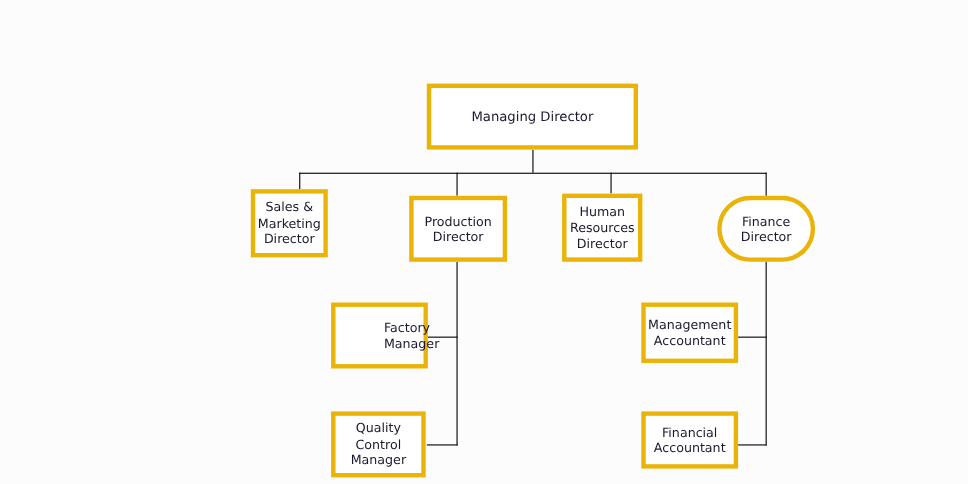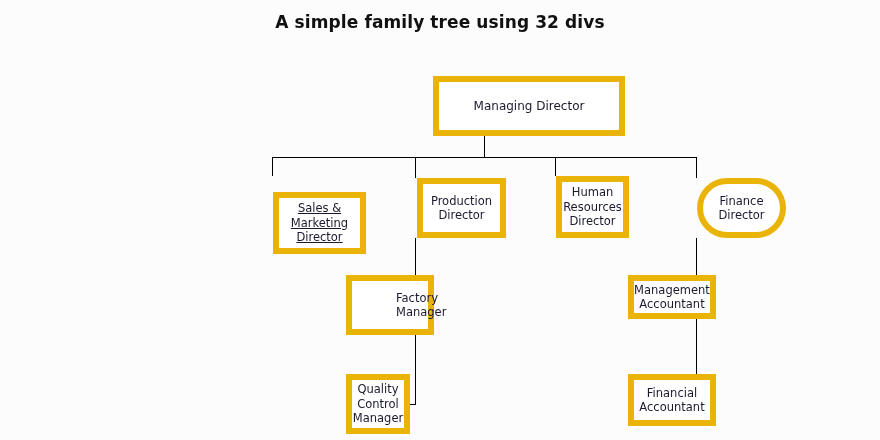--- a/index.html
+++ b/index.html
@@ -25,32 +25,31 @@
     width: 880px;
     text-align: center;
     font-size: 17px;
     font-weight: bold;
     color: #111111;
     letter-spacing: 0.1px;
   }
   .node {
     position: absolute;
     box-sizing: border-box;
-    border: 6px solid #eab308;
+    border: 4px solid #eab308;
     background: #ffffff;
     display: flex;
     align-items: center;
     justify-content: center;
     text-align: center;
     font-size: 11.5px;
     line-height: 14.5px;
     color: #1a1a2e;
     white-space: pre-line;
     overflow: visible;
-    margin-left: 45px;
   }
   .node.root {
     font-size: 12px;
   }
   .node .node-label {
     display: block;
     width: 100%;
     white-space: pre-line;
   }
   .conn {
@@ -62,21 +61,20 @@
   }
   .conn.v {
     width: 1px;
   }
 </style>
 </head>
 <body>
 
 <div id="page">
 
-  <div id="chart-title">A simple family tree using 32 divs</div>
 
   <div class="conn v" style="left:484px; top:136px; height:21px;"></div>
 
   <div class="conn h" style="left:272px; top:157px; width:425px;"></div>
 
   <div class="conn v" style="left:272px; top:157px; height:19px;"></div>
   <div class="conn v" style="left:415px; top:157px; height:21px;"></div>
   <div class="conn v" style="left:555px; top:157px; height:19px;"></div>
   <div class="conn v" style="left:696px; top:157px; height:21px;"></div>
 
@@ -85,21 +83,21 @@
   <div class="conn h" style="left:388px; top:404px; width:28px;"></div>
 
   <div class="conn v" style="left:696px; top:238px; height:167px;"></div>
   <div class="conn h" style="left:670px; top:306px; width:27px;"></div>
   <div class="conn h" style="left:670px; top:404px; width:27px;"></div>
 
   <div class="node root" style="left:388px; top:76px; width:192px; height:60px;">
     <span class="node-label">Managing Director</span>
   </div>
 
-  <div class="node" style="left:228px; top:192px; width:93px; height:62px;text-decoration:underline;">
+  <div class="node" style="left:228px; top:172px; width:70px; height:62px;">
     <span class="node-label">Sales &amp;
 Marketing
 Director</span>
   </div>
 
   <div class="node" style="left:372px; top:178px; width:89px; height:60px;text-align:center;">
     <span class="node-label">Production
 Director</span>
   </div>
 
@@ -112,26 +110,26 @@
   <div class="node" style="left:652px; top:178px; width:89px; height:60px;border-radius:30px;">
     <span class="node-label">Finance
 Director</span>
   </div>
 
   <div class="node" style="left:301px; top:275px; width:88px; height:60px;padding-left:44px;">
     <span class="node-label">Factory
 Manager</span>
   </div>
 
-  <div class="node" style="left:301px; top:374px; width:64px; height:60px;">
+  <div class="node" style="left:301px; top:374px; width:86px; height:60px;">
     <span class="node-label">Quality Control
 Manager</span>
   </div>
 
-  <div class="node" style="left:583px; top:275px; width:88px; height:44px;">
+  <div class="node" style="left:583px; top:275px; width:88px; height:55px;">
     <span class="node-label">Management
 Accountant</span>
   </div>
 
   <div class="node" style="left:583px; top:374px; width:88px; height:52px;">
     <span class="node-label">Financial
 Accountant</span>
   </div>
 
 </div>

